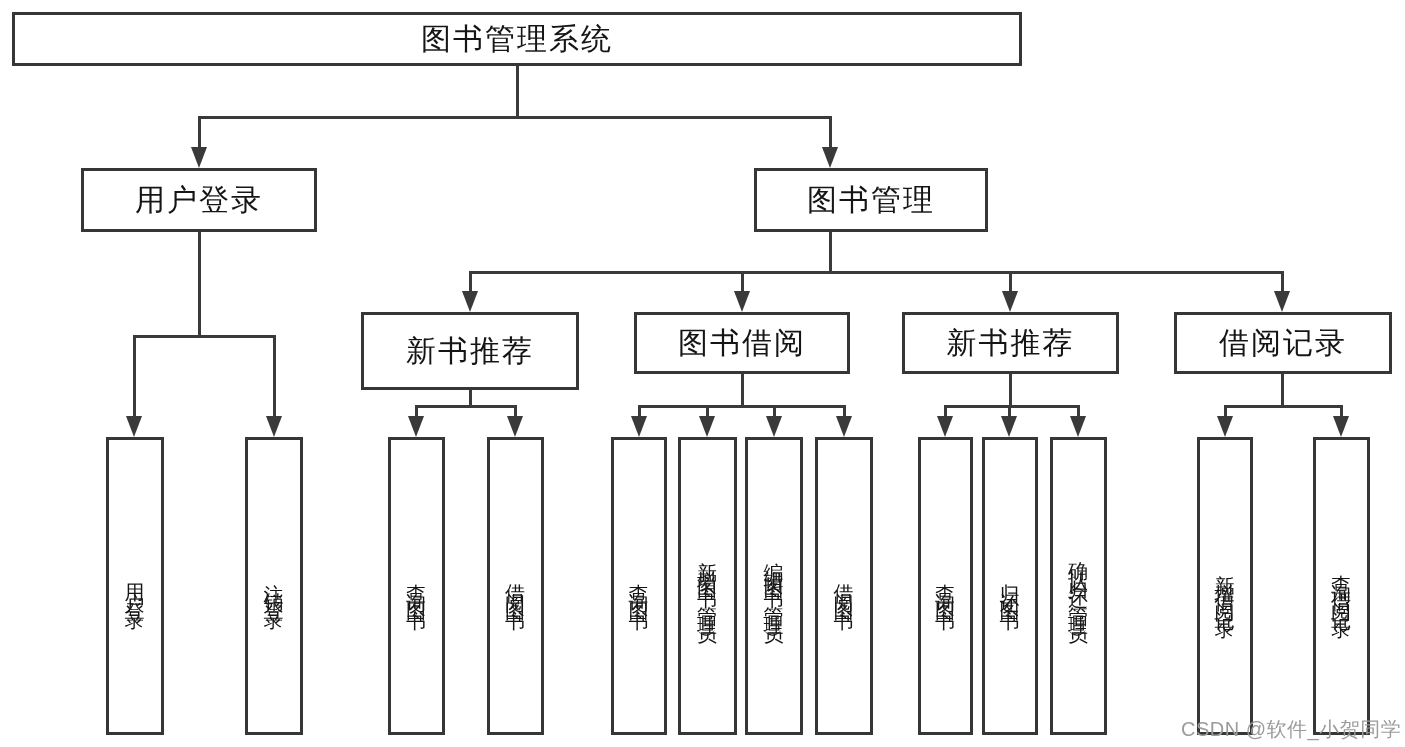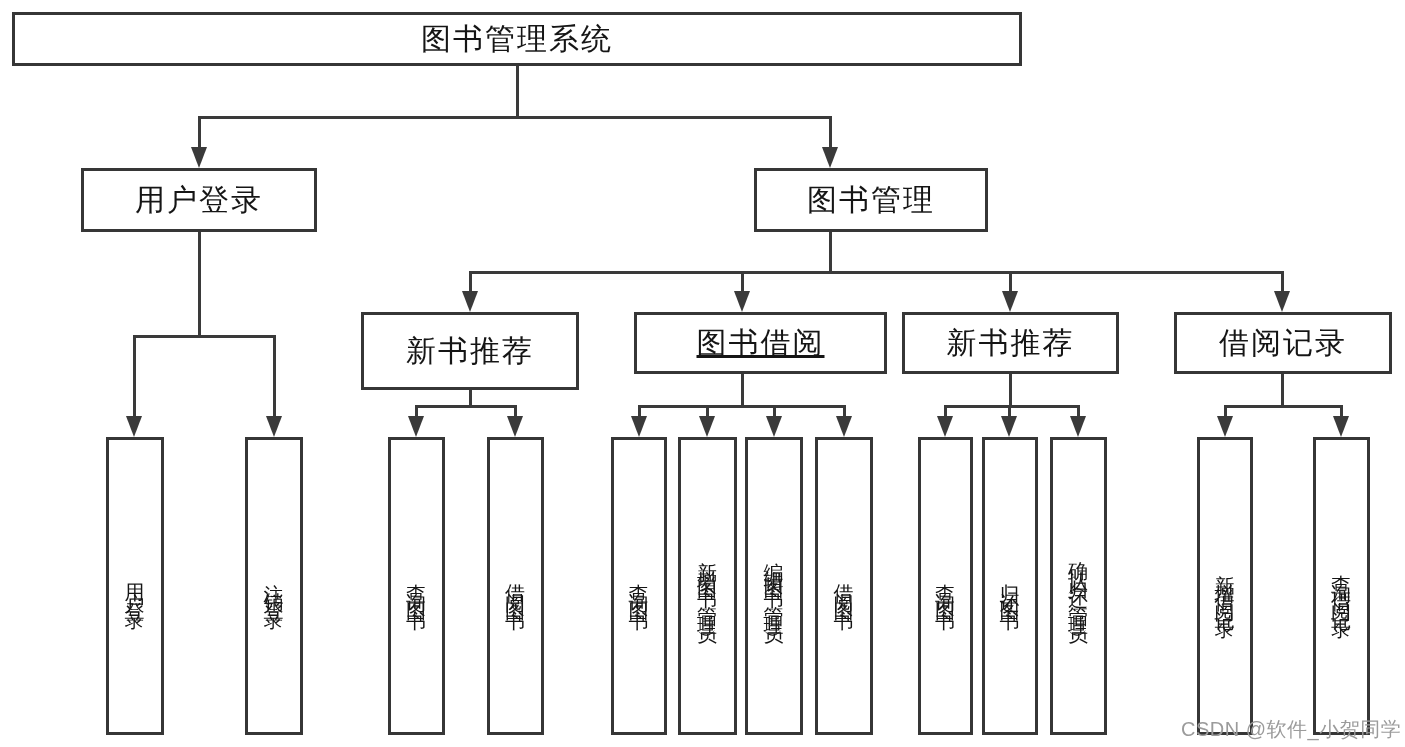--- a/index.html
+++ b/index.html
@@ -65,21 +65,21 @@
 <body>
 
 <div id="canvas">
 
   <div class="box" style="left:12px; top:12px; width:1010px; height:54px;">图书管理系统</div>
 
   <div class="box" style="left:81px; top:168px; width:236px; height:64px;">用户登录</div>
   <div class="box" style="left:713px; top:168px; width:234px; height:64px;margin-left:41px;">图书管理</div>
 
   <div class="box" style="left:361px; top:312px; width:218px; height:78px;">新书推荐</div>
-  <div class="box" style="left:634px; top:312px; width:253px; height:62px;text-decoration:underline;">图书借阅</div>
+  <div class="box" style="left:634px; top:312px; width:216px; height:62px;">图书借阅</div>
   <div class="box" style="left:902px; top:312px; width:217px; height:62px;">新书推荐</div>
   <div class="box" style="left:1174px; top:312px; width:218px; height:62px;">借阅记录</div>
 
   <div class="box leaf" style="left:106px; top:437px; width:58px; height:298px;">用户登录</div>
   <div class="box leaf" style="left:245px; top:437px; width:58px; height:298px;">注销登录</div>
 
   <div class="box leaf" style="left:388px; top:437px; width:57px; height:298px;">查询图书</div>
   <div class="box leaf" style="left:487px; top:437px; width:57px; height:298px;">借阅图书</div>
 
   <div class="box leaf" style="left:611px; top:437px; width:56px; height:298px;">查询图书</div>

